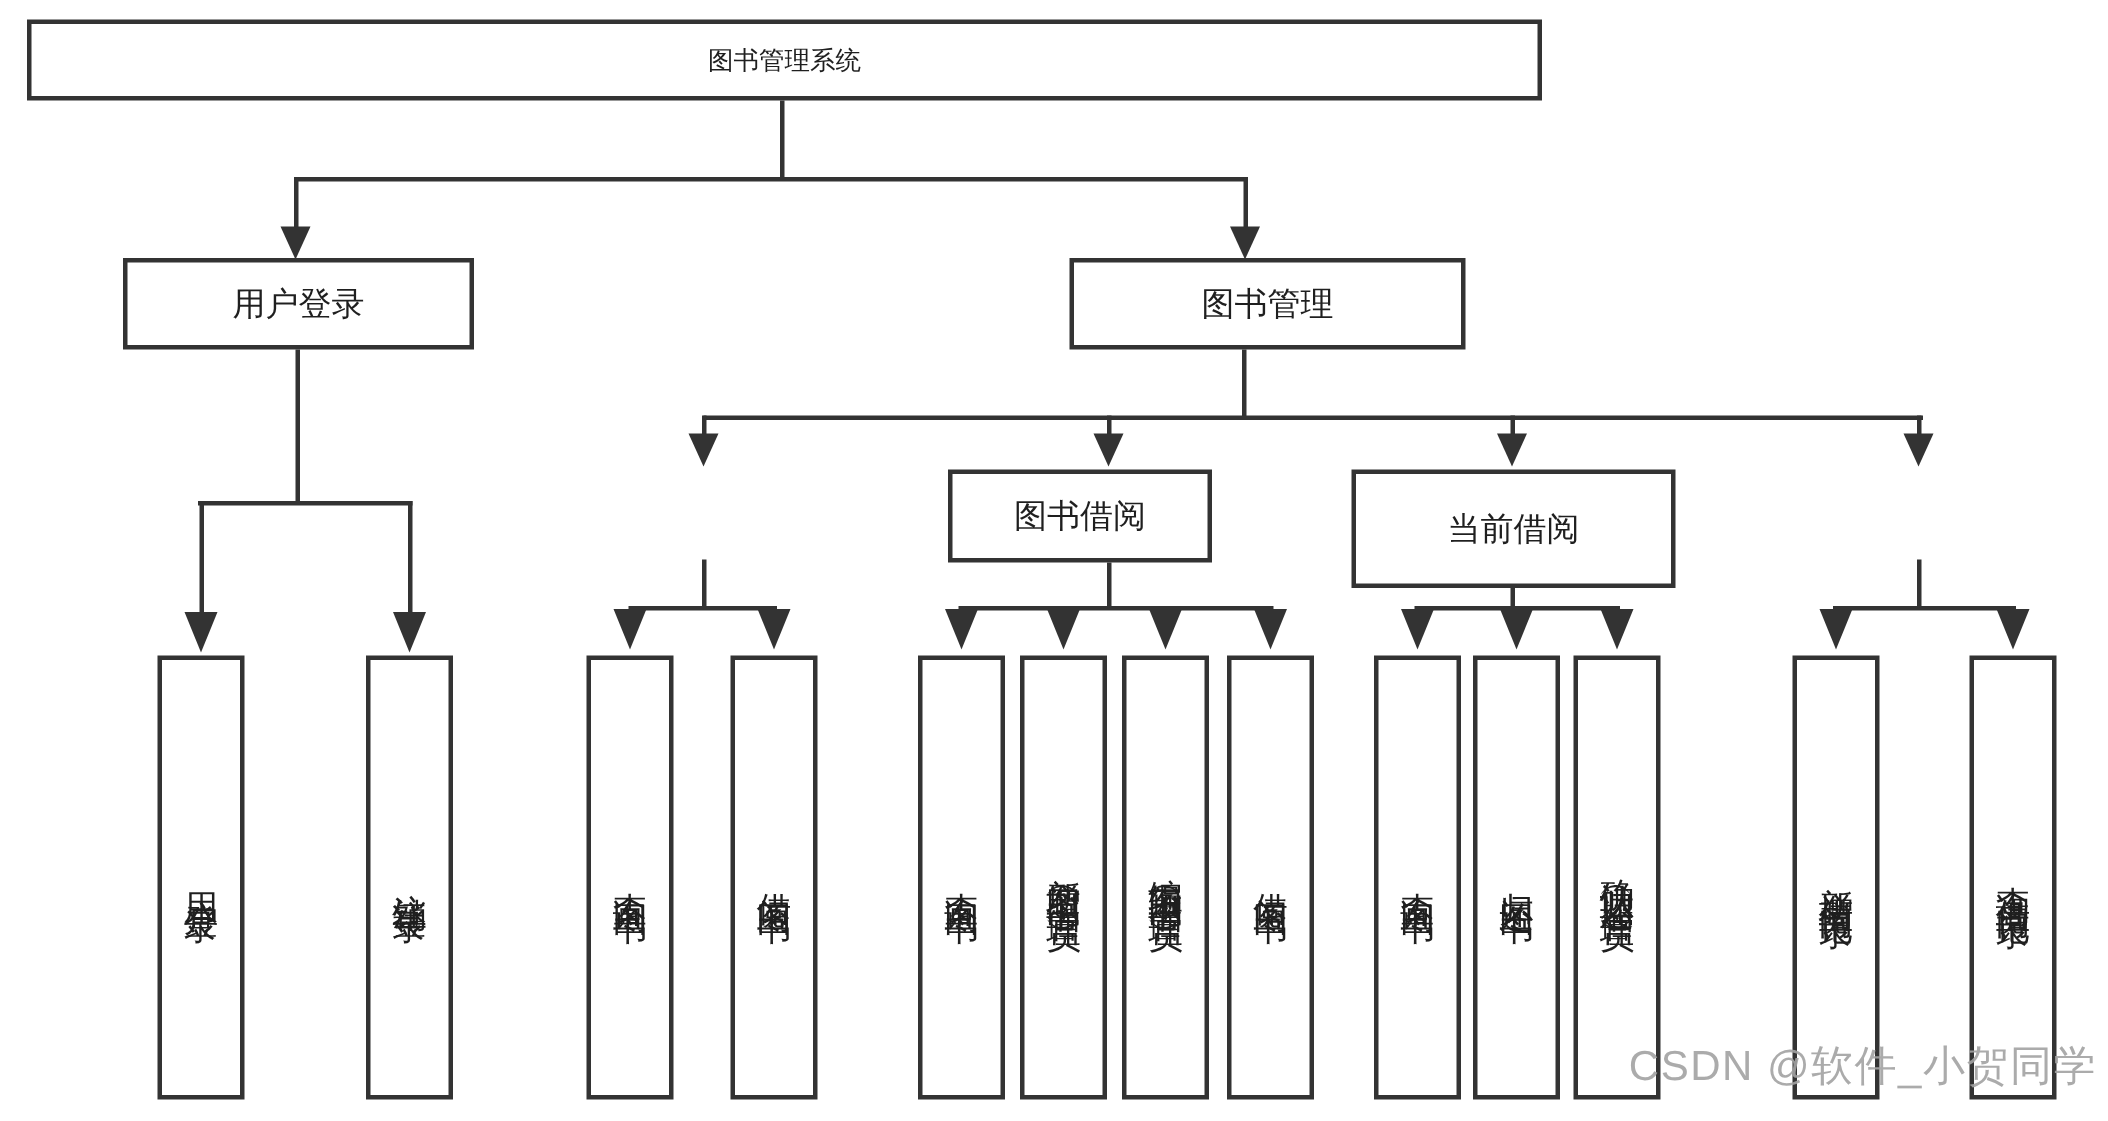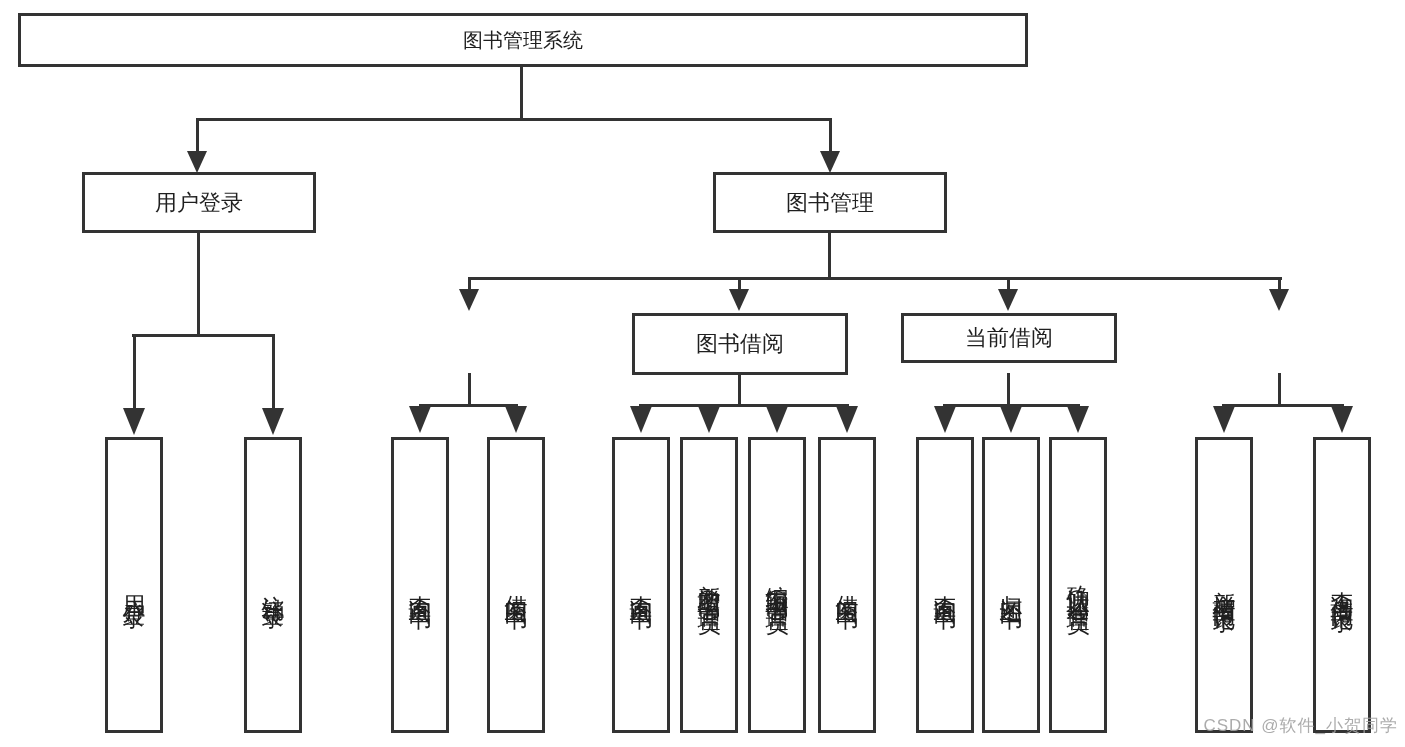--- a/index.html
+++ b/index.html
@@ -18,21 +18,21 @@
   }
   .box{
     position:absolute;box-sizing:border-box;
     border:3px solid var(--line);
     background:var(--fill);
     display:flex;align-items:center;justify-content:center;
     color:var(--text);
     font-size:22px;
     z-index:2;
   }
-  .box.root{font-size:20px;}
+  .box.root{font-size:17px;}
   .box.vbox{
     writing-mode:vertical-rl;
     text-orientation:mixed;
     font-size:23px;
     letter-spacing:4px;
     line-height:1;
   }
   .hline,.vline{position:absolute;background:var(--line);z-index:1;}
   .arrow{
     position:absolute;width:0;height:0;z-index:1;
@@ -40,22 +40,22 @@
     border-right:11px solid transparent;
     border-top:27px solid var(--line);
   }
   .arrow.sm{
     border-left-width:10px;
     border-right-width:10px;
     border-top-width:22px;
   }
   .watermark{
     position:absolute;
-    top:714px;right:7px;
-    font-size:17px;
+    top:692px;right:7px;
+    font-size:28px;
     letter-spacing:1px;
     color:var(--wm);
     opacity:.9;
     z-index:5;
   }
 </style>
 </head>
 <body>
 
 <div id="canvas">
@@ -107,28 +107,28 @@
   <div class="arrow" style="left:1213px;top:406px;"></div>
   <div class="arrow" style="left:1331px;top:406px;"></div>
 
   <div class="box root" style="left:18px;top:13px;width:1010px;height:54px;">
     <span>图书管理系统</span>
   </div>
 
   <div class="box" style="left:82px;top:172px;width:234px;height:61px;">
     <span>用户登录</span>
   </div>
-  <div class="box" style="left:713px;top:172px;width:234px;height:61px;">
+  <div class="box" style="left:713px;top:172px;width:264px;height:61px;">
     <span>图书管理</span>
   </div>
 
-  <div class="box" style="left:632px;top:313px;width:216px;height:62px;">
+  <div class="box" style="left:632px;top:313px;width:176px;height:62px;">
     <span>图书借阅</span>
   </div>
-  <div class="box" style="left:901px;top:313px;width:216px;height:50px;">
+  <div class="box" style="left:901px;top:313px;width:216px;height:79px;">
     <span>当前借阅</span>
   </div>
 
   <div class="box vbox" style="left:105px;top:437px;width:58px;height:296px;">
     <span>用户登录</span>
   </div>
   <div class="box vbox" style="left:244px;top:437px;width:58px;height:296px;">
     <span>注销登录</span>
   </div>
 

